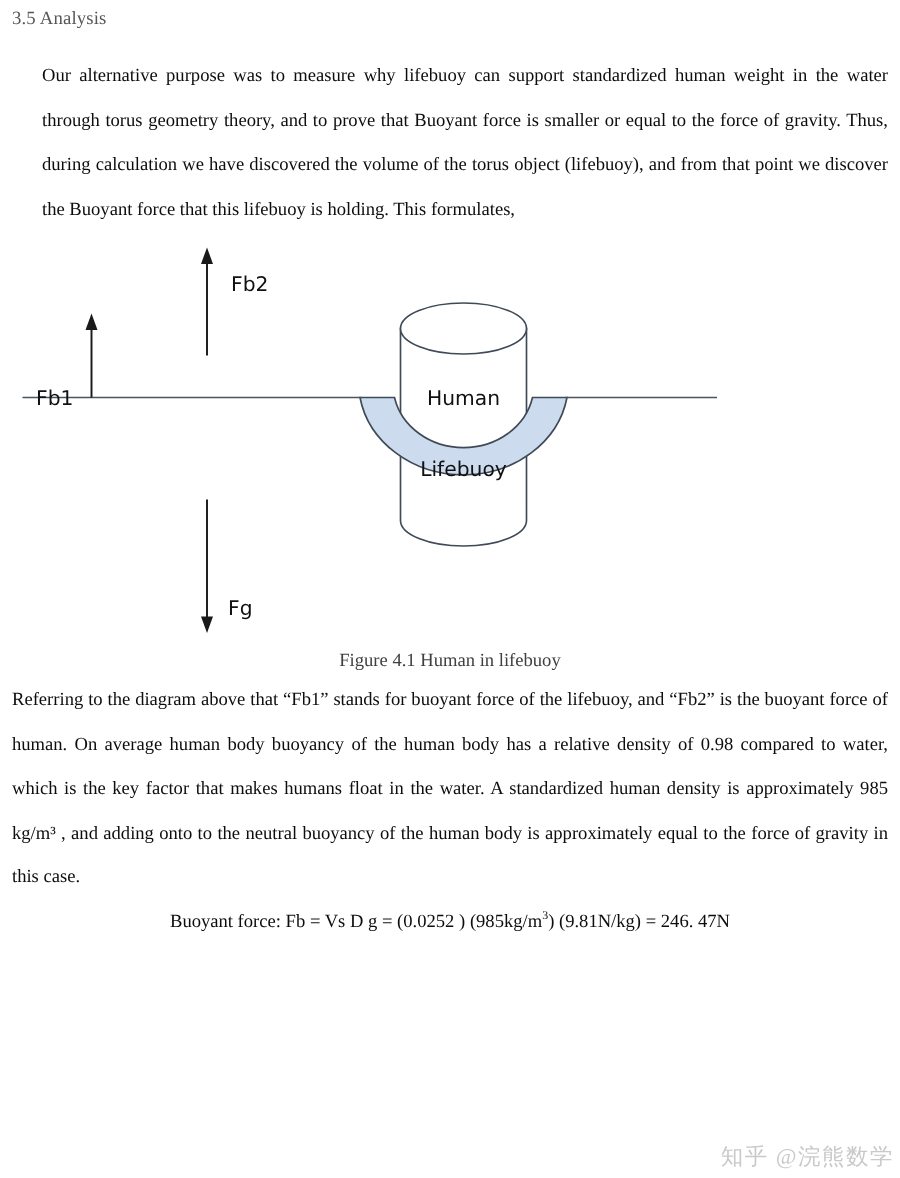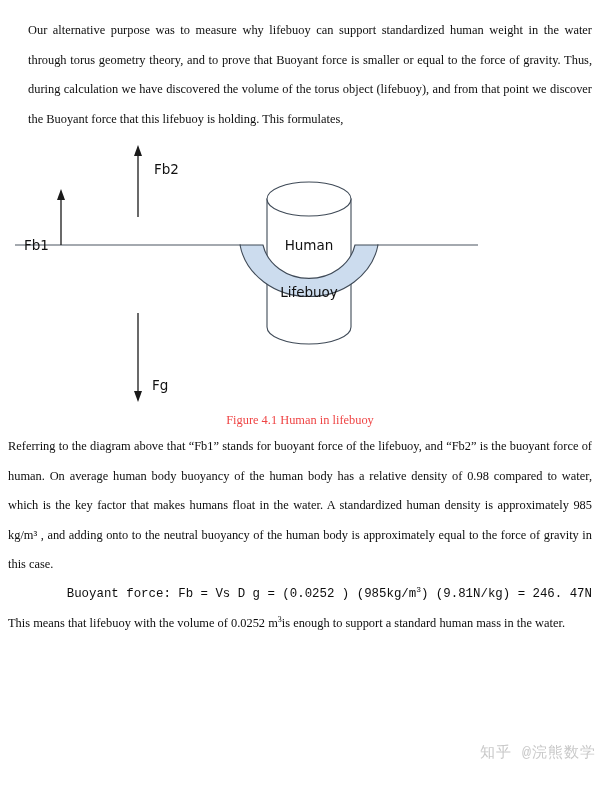--- a/index.html
+++ b/index.html
@@ -39,69 +39,69 @@
     text-justify: inter-word;
     margin: 0;
     padding: 0;
     color: #0d0d0d;
   }
   .body-par.first {
     margin-top: 16px;
     margin-left: 20px;
   }
   .body-par.nojust {
-    text-align: right;
-    font-family: Liberation Mono, monospace;
+    text-align: center;
   }
   sup {
     font-size: 0.64em;
     vertical-align: super;
     line-height: 0;
   }
   .figure-block {
     position: relative;
     width: 584px;
     height: 290px;
     margin: 8px 0 0 0;
   }
   .figure-caption {
     text-align: center;
     font-size: 12.4px;
     line-height: 20px;
     margin: 0 0 6px 0;
-    color: #ef4444;
+    color: #404040;
   }
   .diagram-svg {
     display: block;
     position: absolute;
     left: 0;
     top: 0;
   }
   .watermark {
     position: absolute;
     right: 4px;
-    bottom: 39px;
-    font-family: Liberation Mono, monospace;
+    bottom: 8px;
+    font-family: Liberation Serif, serif;
     font-size: 15px;
     color: #c9c9c9;
     letter-spacing: 1px;
     white-space: nowrap;
     pointer-events: none;
   }
   .svg-label {
     font-family: "DejaVu Sans", "Liberation Sans", sans-serif;
     font-size: 13.5px;
     fill: #111111;
   }
 </style>
 </head>
 <body>
 
 <div class="page">
 
+  <h2 class="section-heading">3.5 Analysis</h2>
 
   <p class="body-par first">Our alternative purpose was to measure why lifebuoy can support standardized human weight in the water through torus geometry theory, and to prove that Buoyant force is smaller or equal to the force of gravity. Thus, during calculation we have discovered the volume of the torus object (lifebuoy), and from that point we discover the Buoyant force that this lifebuoy is holding. This formulates,</p>
 
   <div class="figure-block">
     <svg class="diagram-svg" width="584" height="265" viewBox="0 0 584 265">
 
       <g>
         <path d="M 259 57 L 259 185 A 42 17 0 0 0 343 185 L 343 57 Z" fill="#ffffff" stroke="#3f4a57" stroke-width="1.1"></path>
         <ellipse cx="301" cy="57" rx="42" ry="17" fill="#ffffff" stroke="#3f4a57" stroke-width="1.1"></ellipse>
       </g>
@@ -142,17 +142,16 @@
     </svg>
 
     <div class="figure-caption" style="position:absolute;left:0;top:268px;width:584px;">Figure 4.1 Human in lifebuoy</div>
   </div>
 
   <p class="body-par">Referring to the diagram above that “Fb1” stands for buoyant force of the lifebuoy, and “Fb2” is the buoyant force of human. On average human body buoyancy of the human body has a relative density of 0.98 compared to water, which is the key factor that makes humans float in the water. A standardized human density is approximately 985 kg/m³ , and adding onto to the neutral buoyancy of the human body is approximately equal to the force of gravity in this case.</p>
 
   <p class="body-par nojust"><span>Buoyant force:  Fb = Vs D g = (0.0252 ) (985kg/m</span><sup>3</sup><span>) (9.81N/kg) = 246. 47N</span></p>
 
 
-  <p class="body-par"><span>This means that lifebuoy with the volume of 0.0252 m</span><sup>3</sup><span>is enough to support a standard human mass in the water.</span></p>
 
   <div class="watermark">知乎 @浣熊数学</div>
 
 </div>
 
 </body></html>

